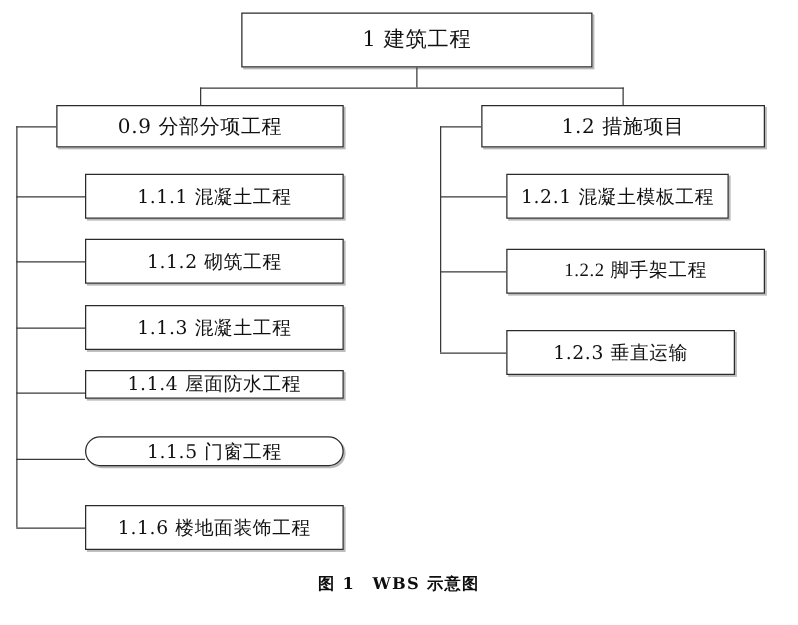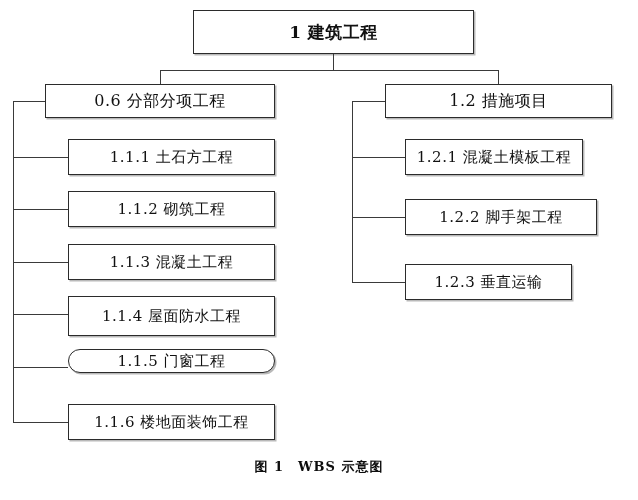--- a/index.html
+++ b/index.html
@@ -30,21 +30,20 @@
     letter-spacing: 0.5px;
     white-space: nowrap;
   }
   .node-label {
     display: block;
     line-height: 1;
   }
 
   .root {
     font-size: 17px;
-    font-weight: bold;
   }
   .level1 {
     font-size: 16px;
   }
   .level2 {
     font-size: 15px;
   }
 
   
   .line {
@@ -74,42 +73,42 @@
   <div class="node root" style="left:193px; top:10px; width:281px; height:44px;">
     <span class="node-label">1 建筑工程</span>
   </div>
 
   <div class="line v" style="left:333px; top:54px; height:16px;"></div>
   <div class="line h" style="left:160px; top:70px; width:339px;"></div>
   <div class="line v" style="left:160px; top:70px; height:14px;"></div>
   <div class="line v" style="left:498px; top:70px; height:14px;"></div>
 
   <div class="node level1" style="left:45px; top:84px; width:230px; height:34px;">
-    <span class="node-label">0.6 分部分项工程</span>
+    <span class="node-label">0.9 分部分项工程</span>
   </div>
 
   <div class="line v" style="left:13px; top:101px; height:321px;"></div>
   <div class="line h" style="left:13px; top:101px; width:32px;"></div>
 
   <div class="node level2" style="left:68px; top:139px; width:207px; height:36px;">
-    <span class="node-label">1.1.1 土石方工程</span>
+    <span class="node-label">1.1.1 混凝土工程</span>
   </div>
   <div class="line h" style="left:13px; top:157px; width:55px;"></div>
 
   <div class="node level2" style="left:68px; top:191px; width:207px; height:36px;">
     <span class="node-label">1.1.2 砌筑工程</span>
   </div>
   <div class="line h" style="left:13px; top:209px; width:55px;"></div>
 
   <div class="node level2" style="left:68px; top:244px; width:207px; height:36px;">
     <span class="node-label">1.1.3 混凝土工程</span>
   </div>
   <div class="line h" style="left:13px; top:262px; width:55px;"></div>
 
-  <div class="node level2" style="left:68px; top:296px; width:207px; height:40px;">
+  <div class="node level2" style="left:68px; top:296px; width:207px; height:23px;">
     <span class="node-label">1.1.4 屋面防水工程</span>
   </div>
   <div class="line h" style="left:13px; top:314px; width:55px;"></div>
 
   <div class="node level2" style="left:68px; top:349px; width:207px; height:24px;border-radius:18px;">
     <span class="node-label">1.1.5 门窗工程</span>
   </div>
   <div class="line h" style="left:13px; top:367px; width:55px;"></div>
 
   <div class="node level2" style="left:68px; top:404px; width:207px; height:36px;">
@@ -122,25 +121,25 @@
   </div>
 
   <div class="line v" style="left:352px; top:101px; height:181px;"></div>
   <div class="line h" style="left:352px; top:101px; width:33px;"></div>
 
   <div class="node level2" style="left:405px; top:139px; width:178px; height:36px;">
     <span class="node-label">1.2.1 混凝土模板工程</span>
   </div>
   <div class="line h" style="left:352px; top:157px; width:53px;"></div>
 
-  <div class="node level2" style="left:405px; top:199px; width:192px; height:36px;">
+  <div class="node level2" style="left:405px; top:199px; width:207px; height:36px;font-family:Liberation Serif, serif;">
     <span class="node-label">1.2.2 脚手架工程</span>
   </div>
   <div class="line h" style="left:352px; top:217px; width:53px;"></div>
 
-  <div class="node level2" style="left:405px; top:264px; width:167px; height:36px;">
+  <div class="node level2" style="left:405px; top:264px; width:183px; height:36px;">
     <span class="node-label">1.2.3 垂直运输</span>
   </div>
   <div class="line h" style="left:352px; top:282px; width:53px;"></div>
 
   <div class="caption" style="top:458px;">图 1　WBS 示意图</div>
 
 </div>
 
 </body></html>

